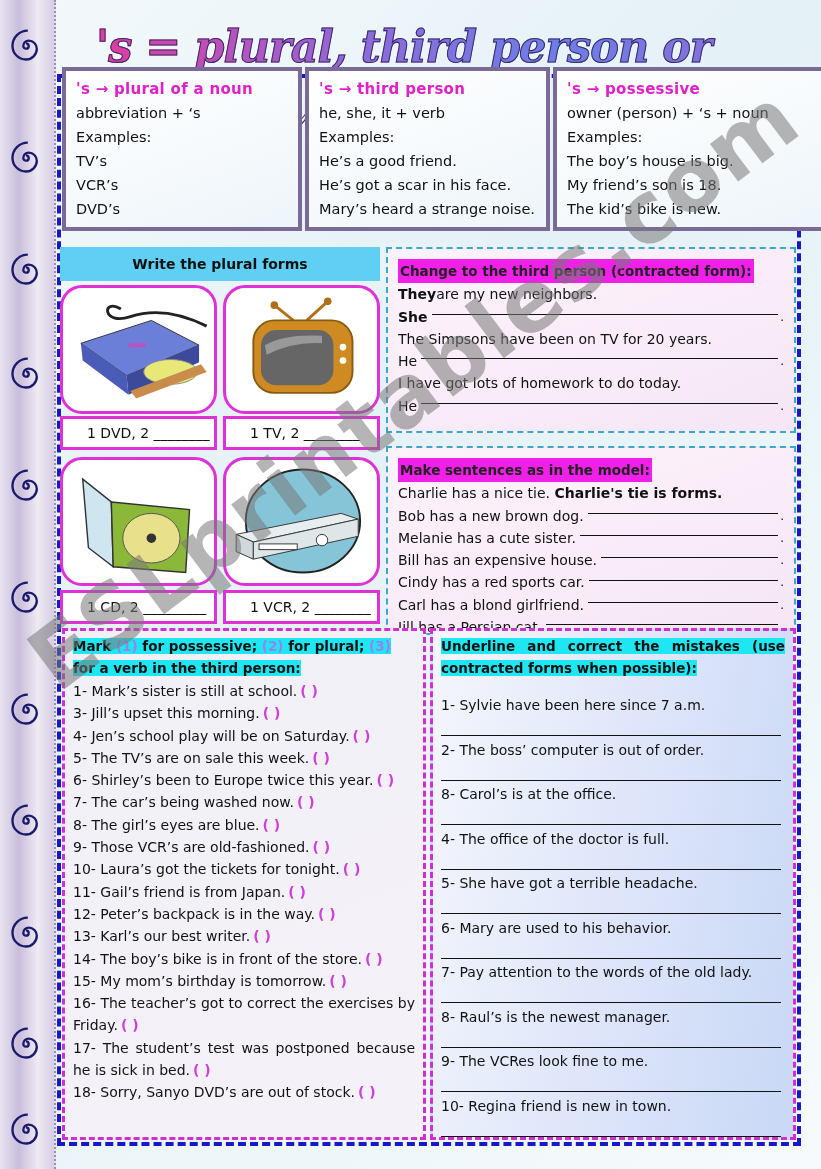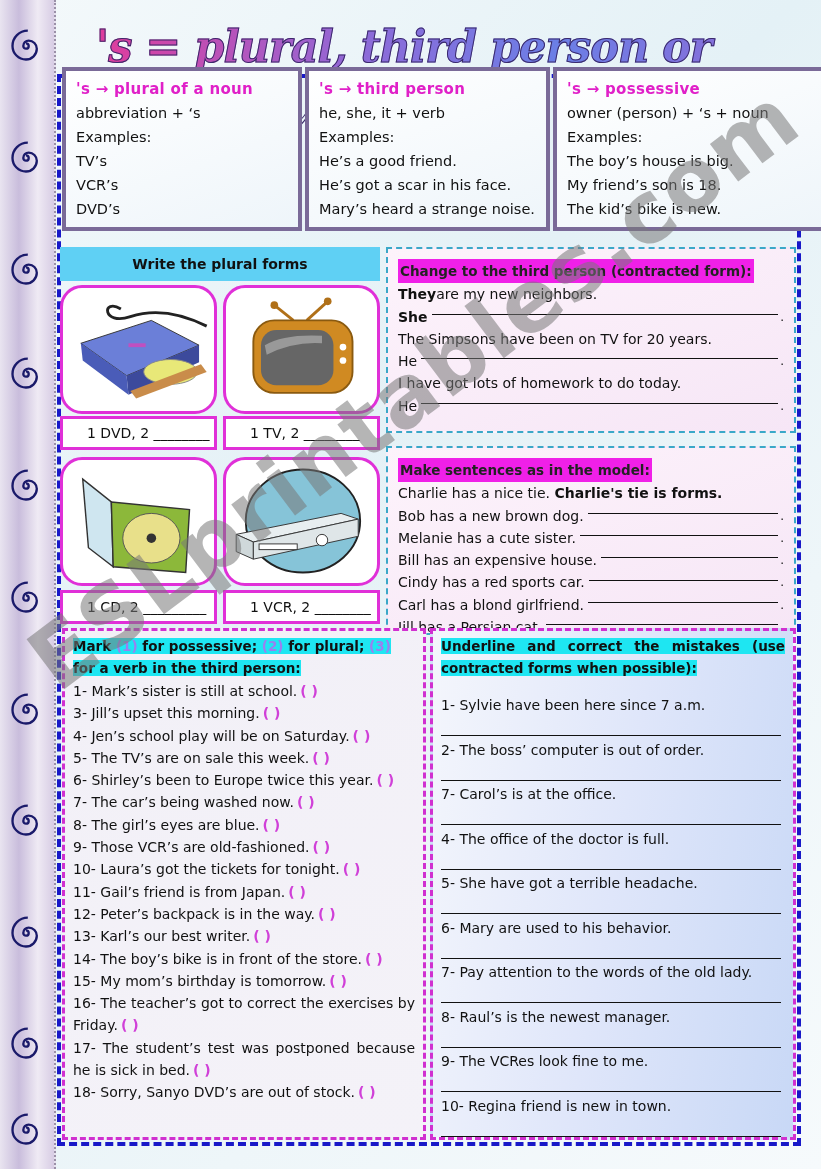--- a/index.html
+++ b/index.html
@@ -311,21 +311,21 @@
   <div id="corr-list">
       <div class="corr-item">
         <div>1- Sylvie have been here since 7 a.m.</div>
         <div class="corr-line"></div>
       </div>
       <div class="corr-item">
         <div>2- The boss’ computer is out of order.</div>
         <div class="corr-line"></div>
       </div>
       <div class="corr-item">
-        <div>7- Carol’s is at the office.</div>
+        <div>8- Carol’s is at the office.</div>
         <div class="corr-line"></div>
       </div>
       <div class="corr-item">
         <div>4- The office of the doctor is full.</div>
         <div class="corr-line"></div>
       </div>
       <div class="corr-item">
         <div>5- She have got a terrible headache.</div>
         <div class="corr-line"></div>
       </div>

